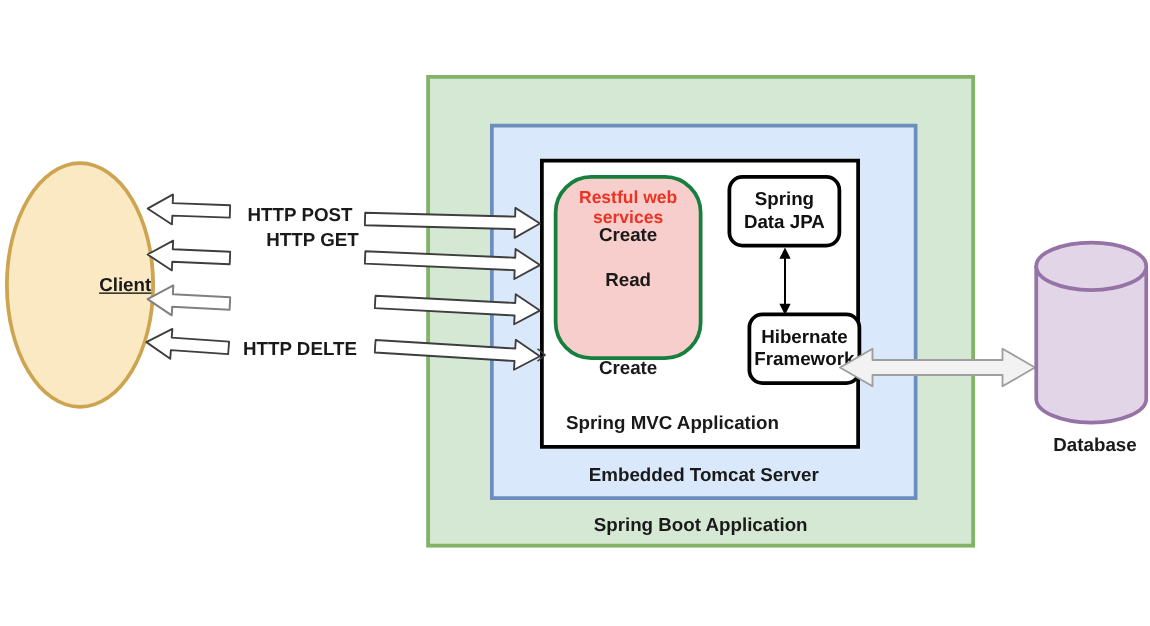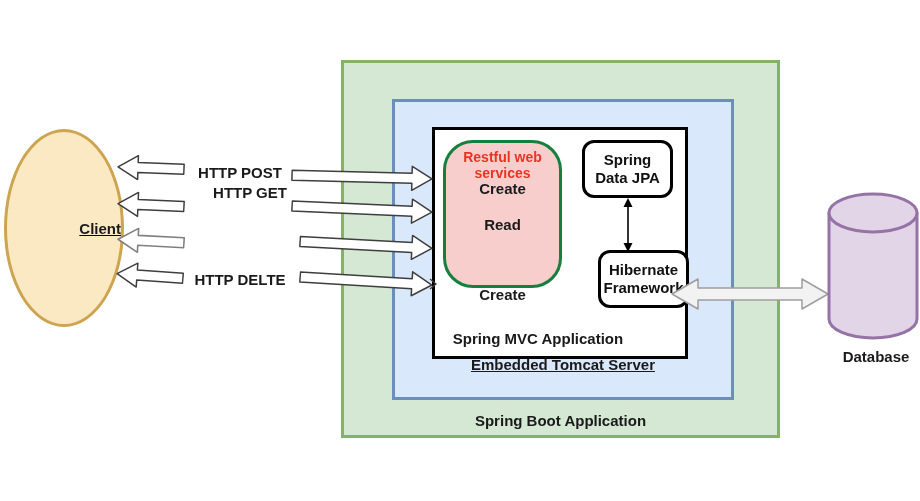--- a/index.html
+++ b/index.html
@@ -68,21 +68,21 @@
     <line x1="8" y1="7" x2="8" y2="47" stroke="#000" stroke-width="1.6"></line>
     <polygon points="8,0 3.5,9 12.5,9" fill="#000"></polygon>
     <polygon points="8,54 3.5,45 12.5,45" fill="#000"></polygon>
   </svg>
 
   <svg class="abs" style="left:670px; top:276px;" width="160" height="36" viewBox="0 0 160 36">
     <polygon points="2,18 28,3 28,12 132,12 132,3 158,18 132,33 132,24 28,24 28,33" fill="#F2F2F2" stroke="#9E9E9E" stroke-width="1.5" stroke-linejoin="round"></polygon>
   </svg>
 
   <div class="abs container-label" style="left:432px; top:330px; width:212px;">Spring MVC Application</div>
-  <div class="abs container-label" style="left:392px; top:356px; width:342px;text-decoration:underline;">Embedded Tomcat Server</div>
+  <div class="abs container-label" style="left:392px; top:372px; width:342px;">Embedded Tomcat Server</div>
   <div class="abs container-label" style="left:341px; top:412px; width:439px;">Spring Boot Application</div>
 
   <div class="abs client-ellipse">
     <span class="lbl">Client</span>
   </div>
 
   <svg class="abs" style="left:117px; top:155px; transform:rotate(2deg);" width="68" height="26" viewBox="0 0 68 26">
     <polygon points="1,13 21,1 21,8 67,8 67,18 21,18 21,25" fill="#fff" stroke="#3e3e3e" stroke-width="1.5" stroke-linejoin="round"></polygon>
   </svg>
   <div class="abs lbl" style="left:185px; top:164px; width:110px;">HTTP POST</div>

